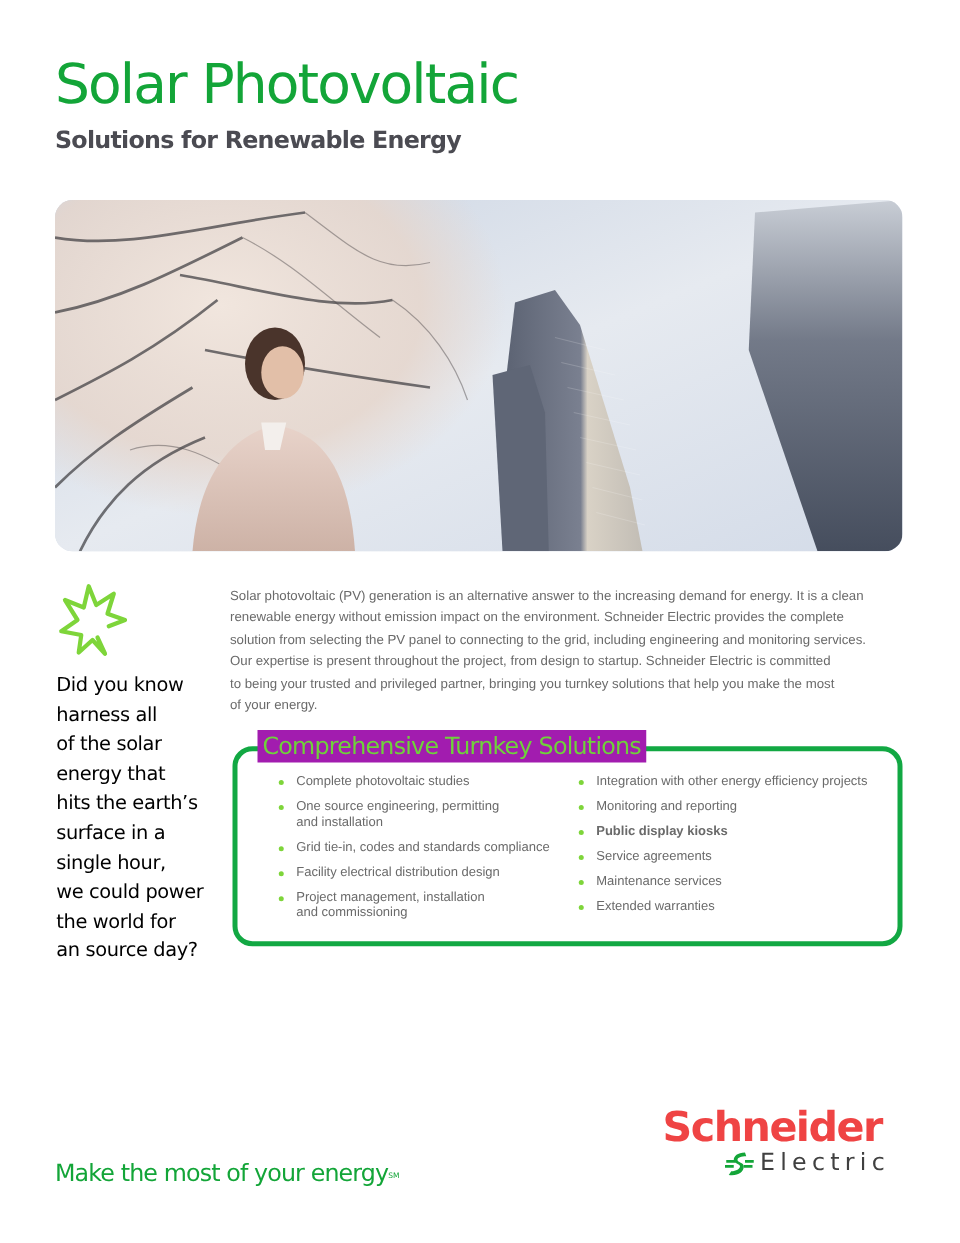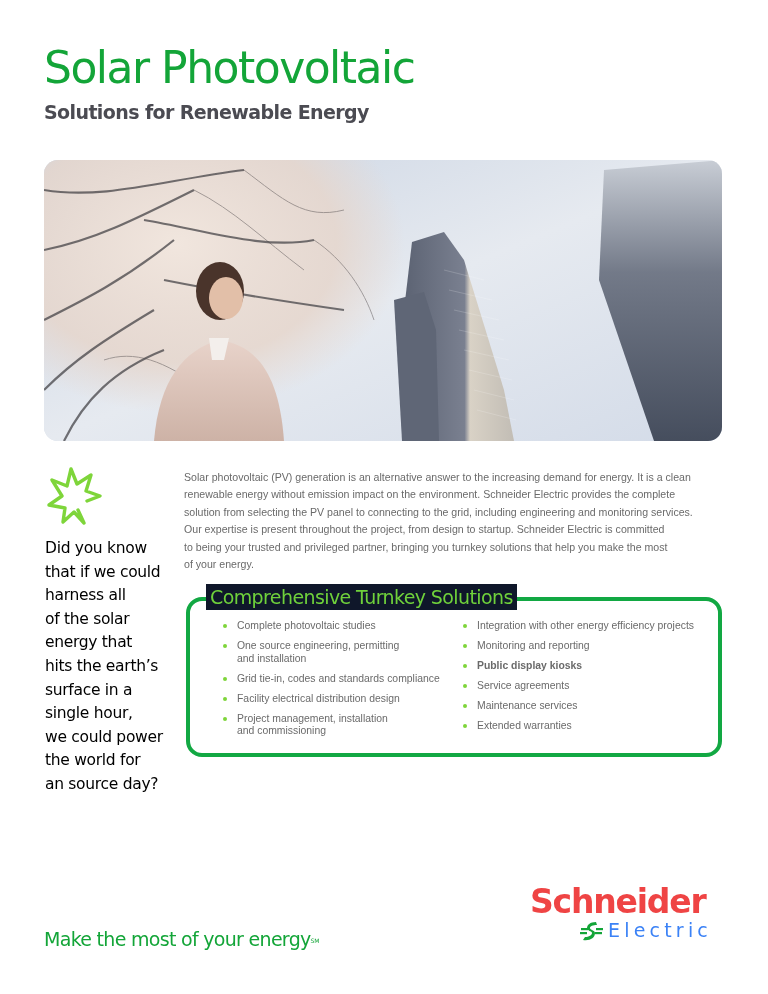--- a/index.html
+++ b/index.html
@@ -42,21 +42,21 @@
     font-size: 10.6px; line-height: 17.4px; color: #6a6a6a;
   }
   .intro span { display: block; white-space: nowrap; }
 
   .box {
     position: absolute; left: 186px; top: 597px; width: 536px; height: 160px;
     border: 4px solid #12a843; border-radius: 16px;
   }
   .box-title {
     position: absolute; left: 206px; top: 584px;
-    background: #0f172a; padding: 0 4px;
+    background: #a21caf; padding: 0 4px;
     font-family: "DejaVu Sans", sans-serif;
     font-size: 19px; color: #6fd13b; letter-spacing: -0.6px; line-height: 26px;
     white-space: nowrap;
   }
   .list { position: absolute; list-style: none; font-family: "Liberation Sans", sans-serif; font-size: 10.4px; color: #6a6a6a; }
   .list li { position: relative; padding-left: 16px; line-height: 12.5px; }
   .list li::before {
     content: ""; position: absolute; left: 2px; top: 4px; width: 4px; height: 4px; border-radius: 50%;
     background: #7ed53a;
   }
@@ -73,21 +73,21 @@
   .logo { position: absolute; left: 530px; top: 888px; width: 200px; height: 60px; }
   .logo-top {
     position: absolute; left: 0; top: -6px;
     font-family: "DejaVu Sans", sans-serif; font-weight: bold;
     font-size: 33px; color: #ef4444; letter-spacing: -1.2px; white-space: nowrap; line-height: 40px;
   }
   .logo-mark { position: absolute; left: 50px; top: 32px; width: 24px; height: 22px; }
   .logo-bottom {
     position: absolute; left: 78px; top: 30px;
     font-family: "DejaVu Sans", sans-serif;
-    font-size: 19px; color: #3b82f6; letter-spacing: 4.2px; white-space: nowrap; line-height: 24px;
+    font-size: 19px; color: #404040; letter-spacing: 4.2px; white-space: nowrap; line-height: 24px;
   }
 </style>
 </head>
 <body>
 
 <h1 class="title">Solar Photovoltaic</h1>
 <h2 class="subtitle">Solutions for Renewable Energy</h2>
 
 <div class="hero">
   <svg width="678" height="281" viewBox="0 0 678 281">
@@ -159,21 +159,20 @@
     <path d="M165,178 L185,178 L180,200 L168,200 Z" fill="#f3efec"></path>
   </svg>
 </div>
 
 <svg class="star" viewBox="0 0 60 60">
   <path d="M34,44 L40,57 L30,46 L19,56 L21,42 L5,39 L18,30 L8,14 L23,20 L27,3 L33,18 L47,9 L42,25 L56,30 L43,35" fill="none" stroke="#7ed53a" stroke-width="3.4" stroke-linejoin="round" stroke-linecap="round"></path>
 </svg>
 
 <div class="didyouknow">
   <span>Did you know</span>
-  <span>that if we could</span>
   <span>harness all</span>
   <span>of the solar</span>
   <span>energy that</span>
   <span>hits the earth’s</span>
   <span>surface in a</span>
   <span>single hour,</span>
   <span>we could power</span>
   <span>the world for</span>
   <span>an source day?</span>
 </div>

